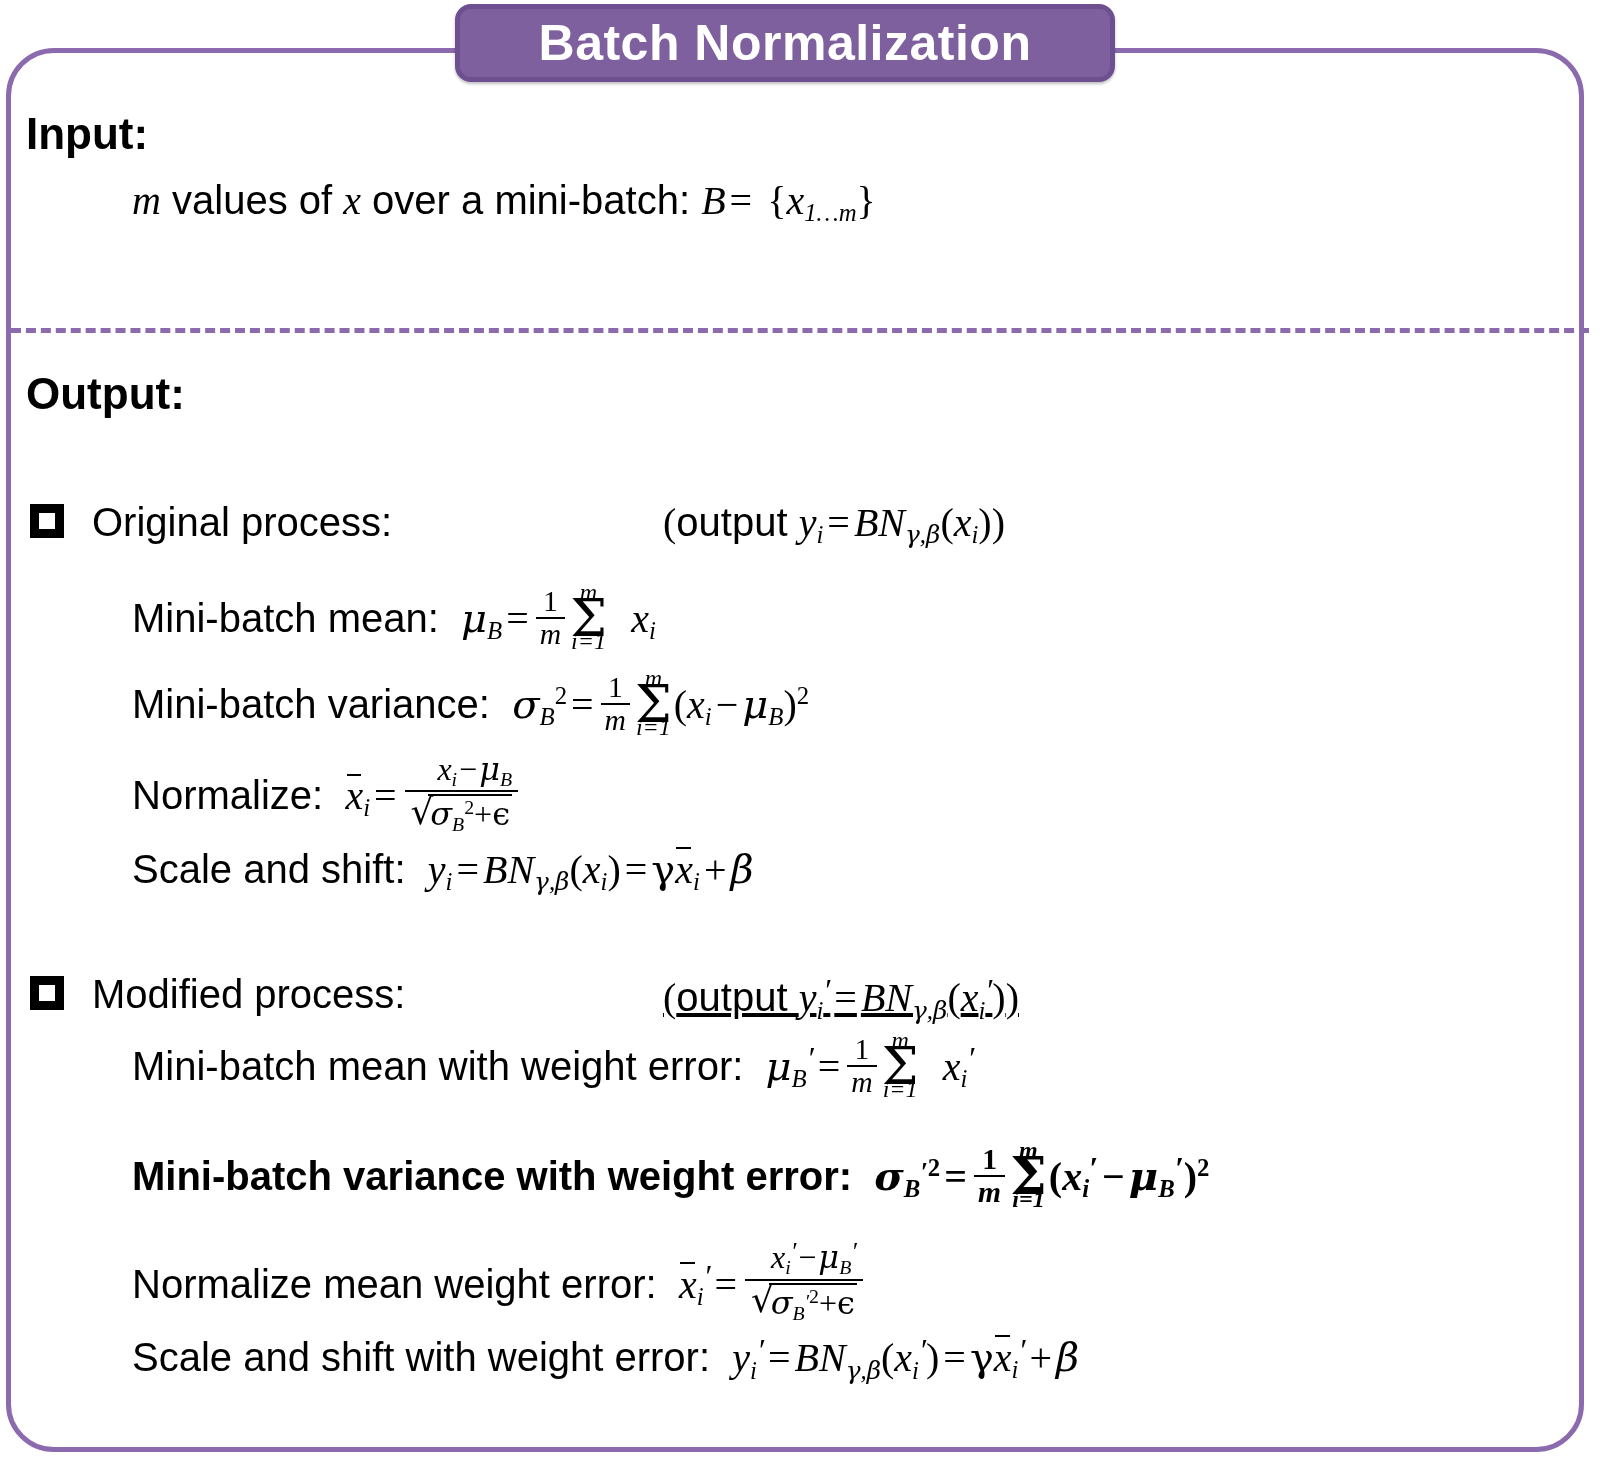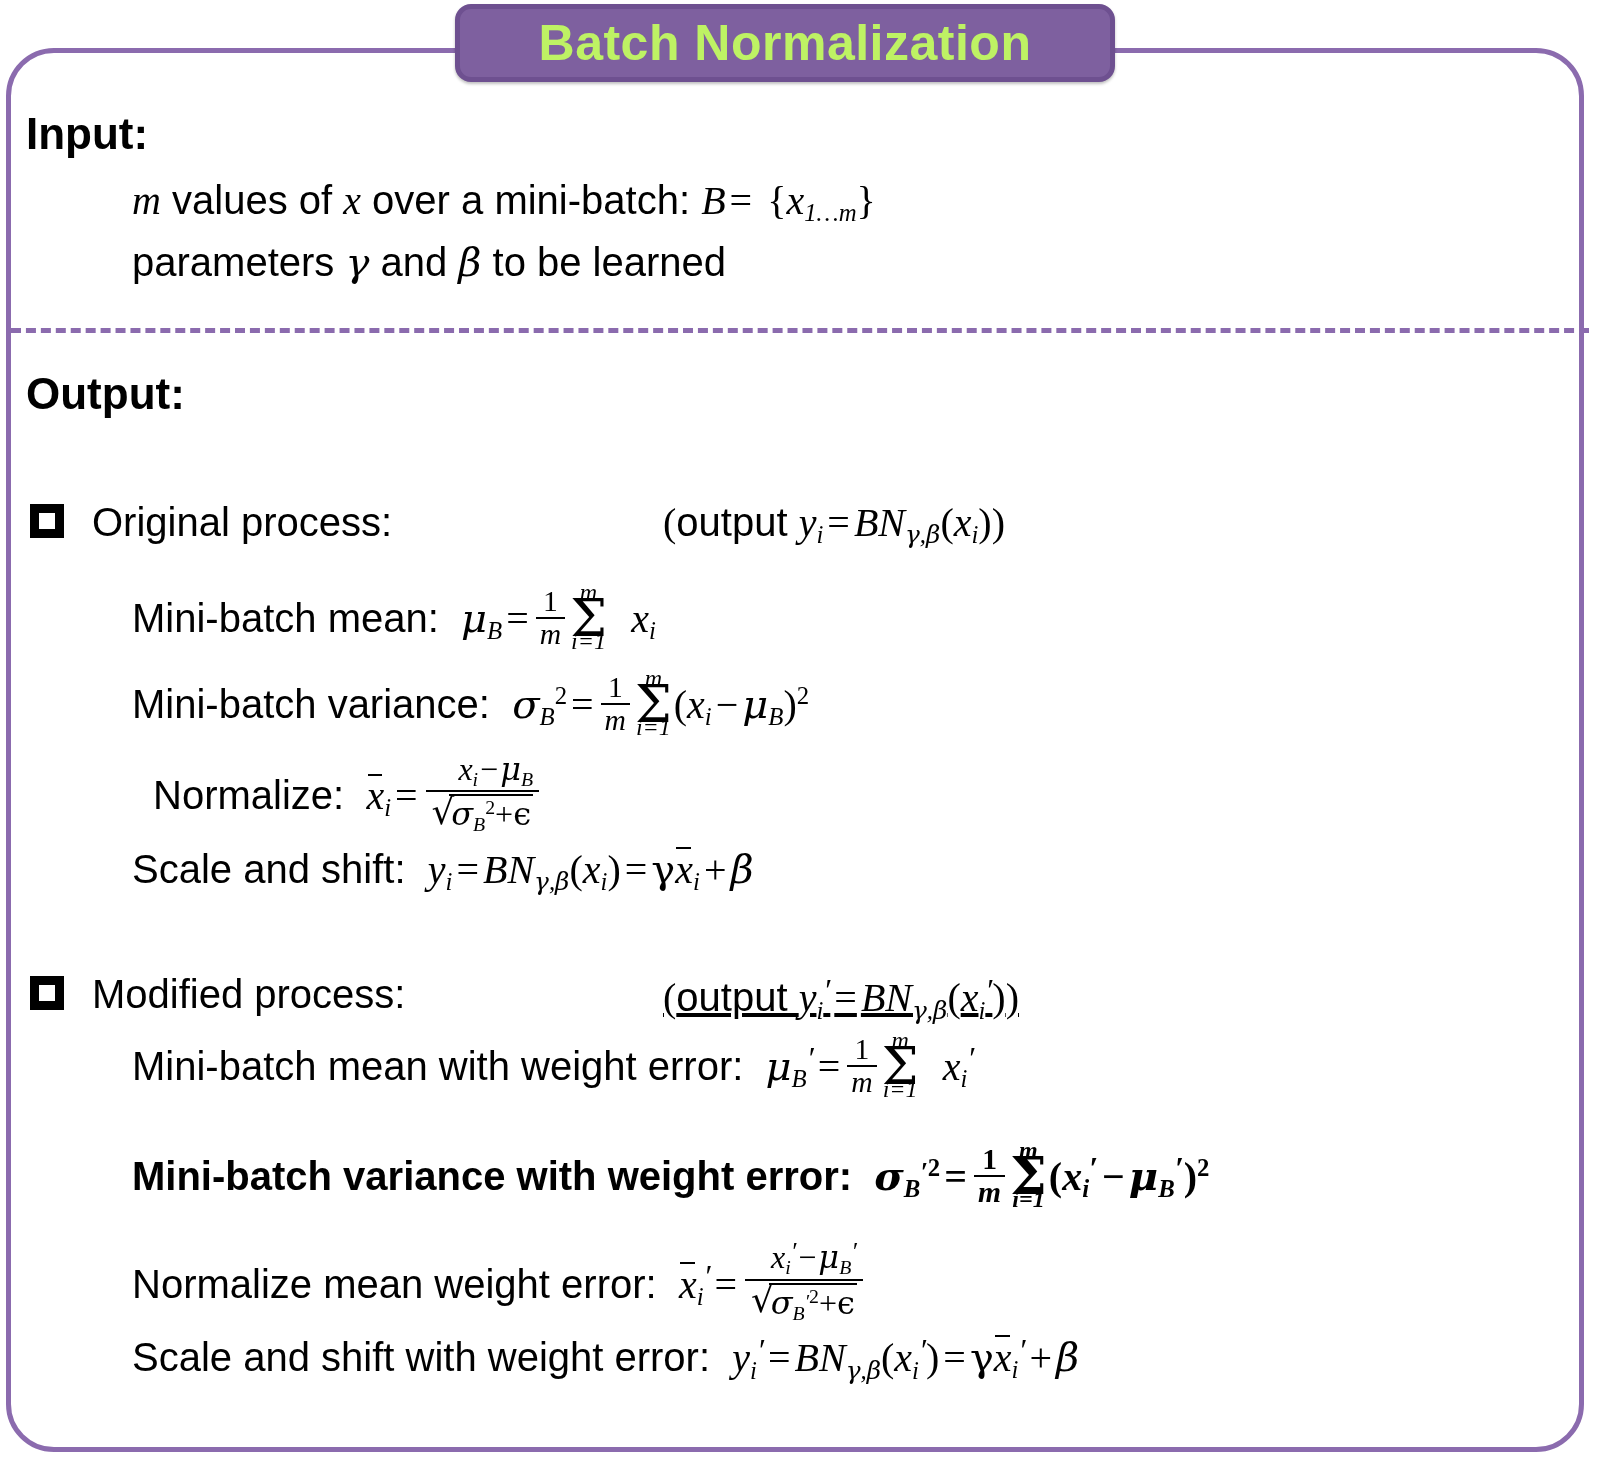--- a/index.html
+++ b/index.html
@@ -40,21 +40,21 @@
     background: #7E609F;
     border: 5px solid #6E5090;
     border-radius: 16px;
     display: flex;
     align-items: center;
     justify-content: center;
     z-index: 5;
     box-shadow: 0 2px 3px rgba(0,0,0,0.25);
   }
   #title-banner .title-text {
-    color: #bef264;
+    color: #ffffff;
     font-size: 50px;
     font-weight: bold;
     letter-spacing: 0.5px;
     line-height: 1;
     white-space: nowrap;
   }
 
   
   #content {
     position: absolute;
@@ -236,23 +236,20 @@
 </div>
 
 <div id="content">
 
   <div class="section-heading" style="left:26px; top:112px;">Input:</div>
 
   <div class="line" style="left:132px; top:180px;">
     <span class="mi">m</span>&nbsp;values of&nbsp;<span class="mi">x</span>&nbsp;over a mini-batch:&nbsp;<span class="mi">B</span><span class="op">=</span>&nbsp;<span class="mi-up">{</span><span class="mi">x</span><span class="sub" style="font-style:italic;">1…<span style="font-style:italic;">m</span></span><span class="mi-up">}</span>
   </div>
 
-  <div class="line" style="left:132px; top:242px;">
-    parameters&nbsp;<span class="gk">γ</span>&nbsp;and&nbsp;<span class="gk">β</span>&nbsp;to be learned
-  </div>
 
   <div class="section-heading" style="left:26px; top:372px;">Output:</div>
 
   <div class="bullet" style="left:30px; top:504px;"></div>
 
   <div class="line" style="left:92px; top:502px;">
     Original process:
   </div>
 
   <div class="line" style="left:663px; top:502px;">
@@ -262,21 +259,21 @@
   <div class="line" style="left:132px; top:586px;">
     <span>Mini-batch mean:</span>
     &nbsp;<span class="gk">μ</span><span class="sub">B</span><span class="op">=</span><span class="frac"><span class="num mi-up">1</span><span class="den mi">m</span></span><span class="sum"><span class="lim-top mi">m</span><span class="sig">Σ</span><span class="lim-bot">i=1</span></span>&nbsp;&nbsp;<span class="mi">x</span><span class="sub">i</span>
   </div>
 
   <div class="line" style="left:132px; top:672px;">
     <span>Mini-batch variance:</span>
     &nbsp;<span class="gk">σ</span><span class="sub">B</span><span class="sup">2</span><span class="op">=</span><span class="frac"><span class="num mi-up">1</span><span class="den mi">m</span></span><span class="sum"><span class="lim-top mi">m</span><span class="sig">Σ</span><span class="lim-bot">i=1</span></span><span class="mi-up">(</span><span class="mi">x</span><span class="sub">i</span><span class="op">−</span><span class="gk">μ</span><span class="sub">B</span><span class="mi-up">)</span><span class="sup">2</span>
   </div>
 
-  <div class="line" style="left:132px; top:752px;margin-left:21px;">
+  <div class="line" style="left:132px; top:752px;">
     <span>Normalize:</span>
     &nbsp;<span class="obar"><span class="obar-inner mi">x</span><span class="sub">i</span></span><span class="op">=</span><span class="frac-big"><span class="num"><span class="mi">x</span><span class="sub">i</span><span class="op" style="padding:0 2px;">−</span><span class="gk">μ</span><span class="sub">B</span></span><span class="den"><span class="sqrt"><span class="radical">√</span><span class="radicand"><span class="gk">σ</span><span class="sub">B</span><span class="sup">2</span><span style="font-family:'Liberation Serif',serif;">+</span><span class="gk" style="font-style:normal;">ϵ</span></span></span></span></span>
   </div>
 
   <div class="line" style="left:132px; top:848px;">
     <span>Scale and shift:</span>
     &nbsp;<span class="mi">y</span><span class="sub">i</span><span class="op">=</span><span class="mi">BN</span><span class="sub"><span class="gk">γ</span>,<span class="gk">β</span></span><span class="mi-up">(</span><span class="mi">x</span><span class="sub">i</span><span class="mi-up">)</span><span class="op">=</span><span class="gk" style="font-style:normal;">γ</span><span class="obar"><span class="obar-inner mi">x</span><span class="sub">i</span></span><span class="op">+</span><span class="gk">β</span>
   </div>
 
   <div class="bullet" style="left:30px; top:976px;"></div>

